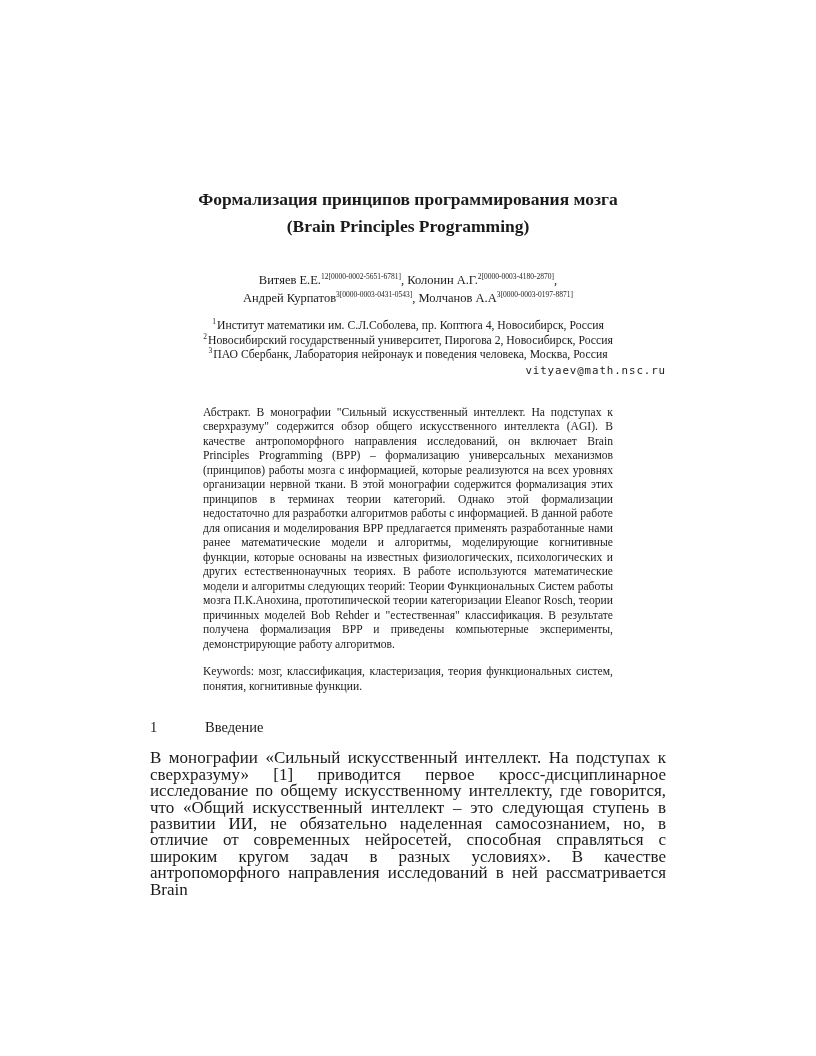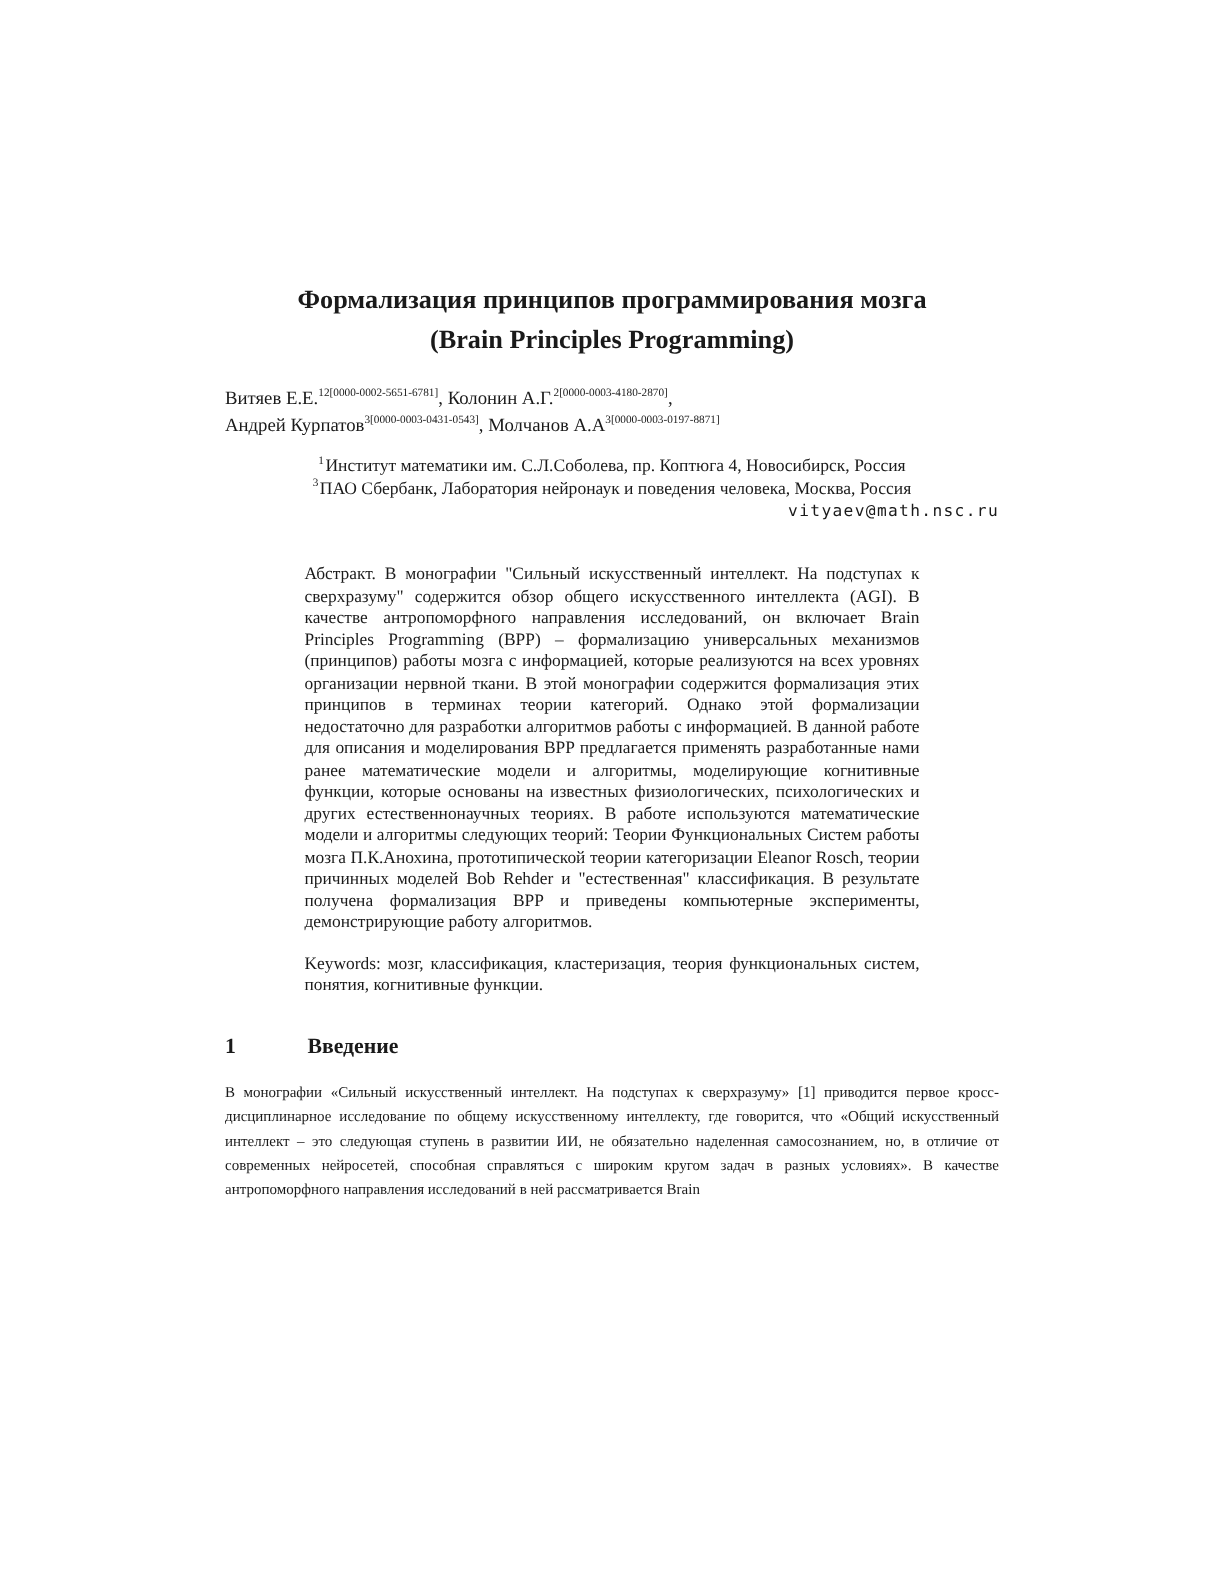--- a/index.html
+++ b/index.html
@@ -24,21 +24,22 @@
     padding-top: 186px;
   }
   .paper-title {
     text-align: center;
     font-weight: bold;
     font-size: 17.5px;
     line-height: 27px;
     margin: 0;
   }
   .authors {
-    margin-top: 17px;
+    margin-top: 32px;
+    text-align: center;
     font-size: 12.5px;
     line-height: 17.5px;
   }
   .authors sup,
   .affiliations sup {
     font-size: 7.5px;
     line-height: 0;
     vertical-align: super;
   }
   .affiliations {
@@ -65,31 +66,31 @@
   }
   .keywords-block {
     width: 410px;
     margin: 13px auto 12px auto;
     font-size: 11.6px;
     line-height: 14.5px;
     text-align: justify;
   }
   .section-heading {
     margin-top: 23px;
-    font-weight: bold;
+    font-weight: normal;
     font-size: 14.5px;
     line-height: 20px;
   }
   .section-heading .sec-num {
     display: inline-block;
     min-width: 55px;
   }
   .intro-para {
     margin-top: 13px;
-    font-size: 10px;
+    font-size: 17px;
     line-height: 16.4px;
     text-align: justify;
   }
   b { font-weight: normal; }
 </style>
 </head>
 <body>
 
 <div class="page">
   <div class="content">
@@ -99,20 +100,21 @@
       <span>(Brain Principles Programming)</span>
     </h1>
 
     <div class="authors">
       <div><span>Витяев Е.Е.</span><sup>12[0000-0002-5651-6781]</sup><span>, </span><span>Колонин А.Г.</span><sup>2[0000-0003-4180-2870]</sup><span>,</span></div>
       <div><span>Андрей Курпатов</span><sup>3[0000-0003-0431-0543]</sup><span>, </span><span>Молчанов А.А</span><sup>3[0000-0003-0197-8871]</sup><span></span></div>
     </div>
 
     <div class="affiliations">
       <div><sup>1</sup><span>Институт математики им. С.Л.Соболева, пр. Коптюга 4, Новосибирск, Россия</span></div>
+      <div><sup>2</sup><span>Новосибирский государственный университет, Пирогова 2, Новосибирск, Россия</span></div>
       <div><sup>3</sup><span>ПАО Сбербанк, Лаборатория нейронаук и поведения человека, Москва, Россия</span></div>
       <div class="email-line">vityaev@math.nsc.ru</div>
     </div>
 
     <p class="abstract-block"><b>Абстракт.</b> <span>В монографии "Сильный искусственный интеллект. На подступах к сверхразуму" содержится обзор общего искусственного интеллекта (AGI). В качестве антропоморфного направления исследований, он включает Brain Principles Programming (BPP) – формализацию универсальных механизмов (принципов) работы мозга с информацией, которые реализуются на всех уровнях организации нервной ткани. В этой монографии содержится формализация этих принципов в терминах теории категорий. Однако этой формализации недостаточно для разработки алгоритмов работы с информацией. В данной работе для описания и моделирования BPP предлагается применять разработанные нами ранее математические модели и алгоритмы, моделирующие когнитивные функции, которые основаны на известных физиологических, психологических и других естественнонаучных теориях. В работе используются математические модели и алгоритмы следующих теорий: Теории Функциональных Систем работы мозга П.К.Анохина, прототипической теории категоризации Eleanor Rosch, теории причинных моделей Bob Rehder и "естественная" классификация. В результате получена формализация BPP и приведены компьютерные эксперименты, демонстрирующие работу алгоритмов.</span></p>
 
     <p class="keywords-block"><b>Keywords:</b> <span>мозг, классификация, кластеризация, теория функциональных систем, понятия, когнитивные функции.</span></p>
 
     <h2 class="section-heading"><span class="sec-num">1</span><span>Введение</span></h2>
 

